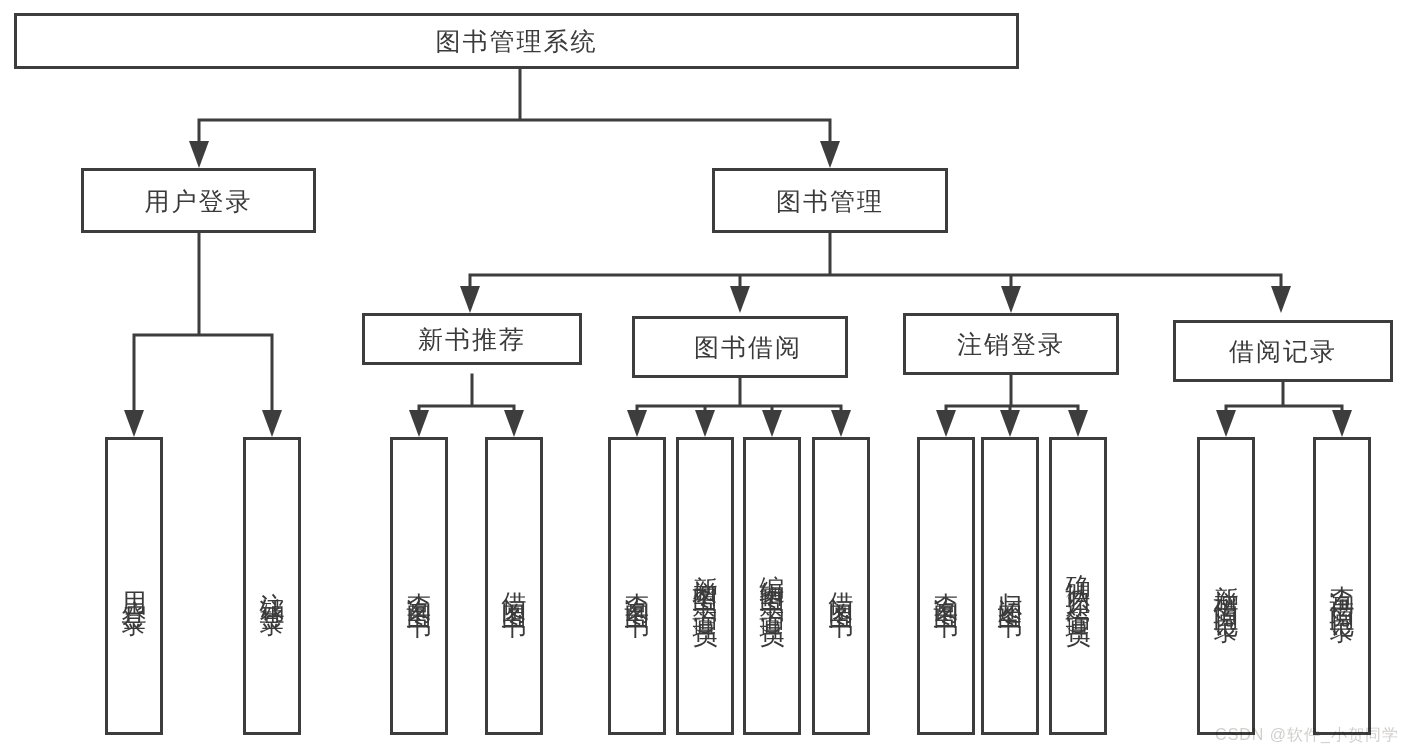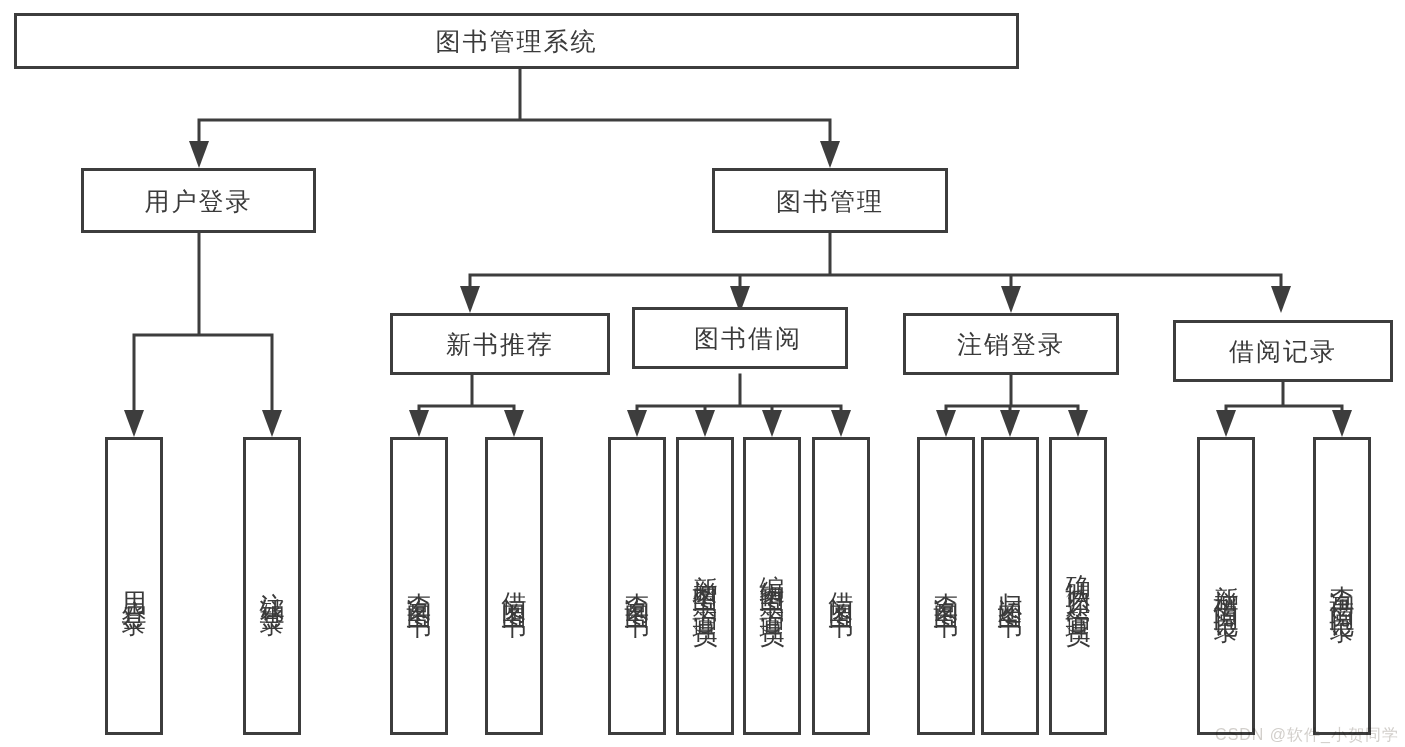--- a/index.html
+++ b/index.html
@@ -96,22 +96,22 @@
       <polygon points="1216,410 1236,410 1226,437"></polygon>
       <polygon points="1332,410 1352,410 1342,437"></polygon>
     </g>
   </svg>
 
   <div class="box" style="left:14px;top:13px;width:1005px;height:56px;">图书管理系统</div>
 
   <div class="box" style="left:81px;top:168px;width:235px;height:65px;">用户登录</div>
   <div class="box" style="left:712px;top:168px;width:236px;height:65px;">图书管理</div>
 
-  <div class="box" style="left:362px;top:313px;width:220px;height:62px;margin-left:28px;">新书推荐</div>
-  <div class="box" style="left:632px;top:307px;width:216px;height:62px;padding-left:16px;">图书借阅</div>
+  <div class="box" style="left:362px;top:313px;width:220px;height:52px;">新书推荐</div>
+  <div class="box" style="left:632px;top:316px;width:216px;height:62px;padding-left:16px;">图书借阅</div>
   <div class="box" style="left:903px;top:313px;width:216px;height:62px;">注销登录</div>
   <div class="box" style="left:1173px;top:320px;width:220px;height:62px;">借阅记录</div>
 
   <div class="vbox" style="left:105px;top:437px;width:58px;height:298px;">用户登录</div>
   <div class="vbox" style="left:243px;top:437px;width:58px;height:298px;">注销登录</div>
 
   <div class="vbox" style="left:390px;top:437px;width:58px;height:298px;">查询图书</div>
   <div class="vbox" style="left:485px;top:437px;width:58px;height:298px;">借阅图书</div>
 
   <div class="vbox" style="left:608px;top:437px;width:58px;height:298px;">查询图书</div>

